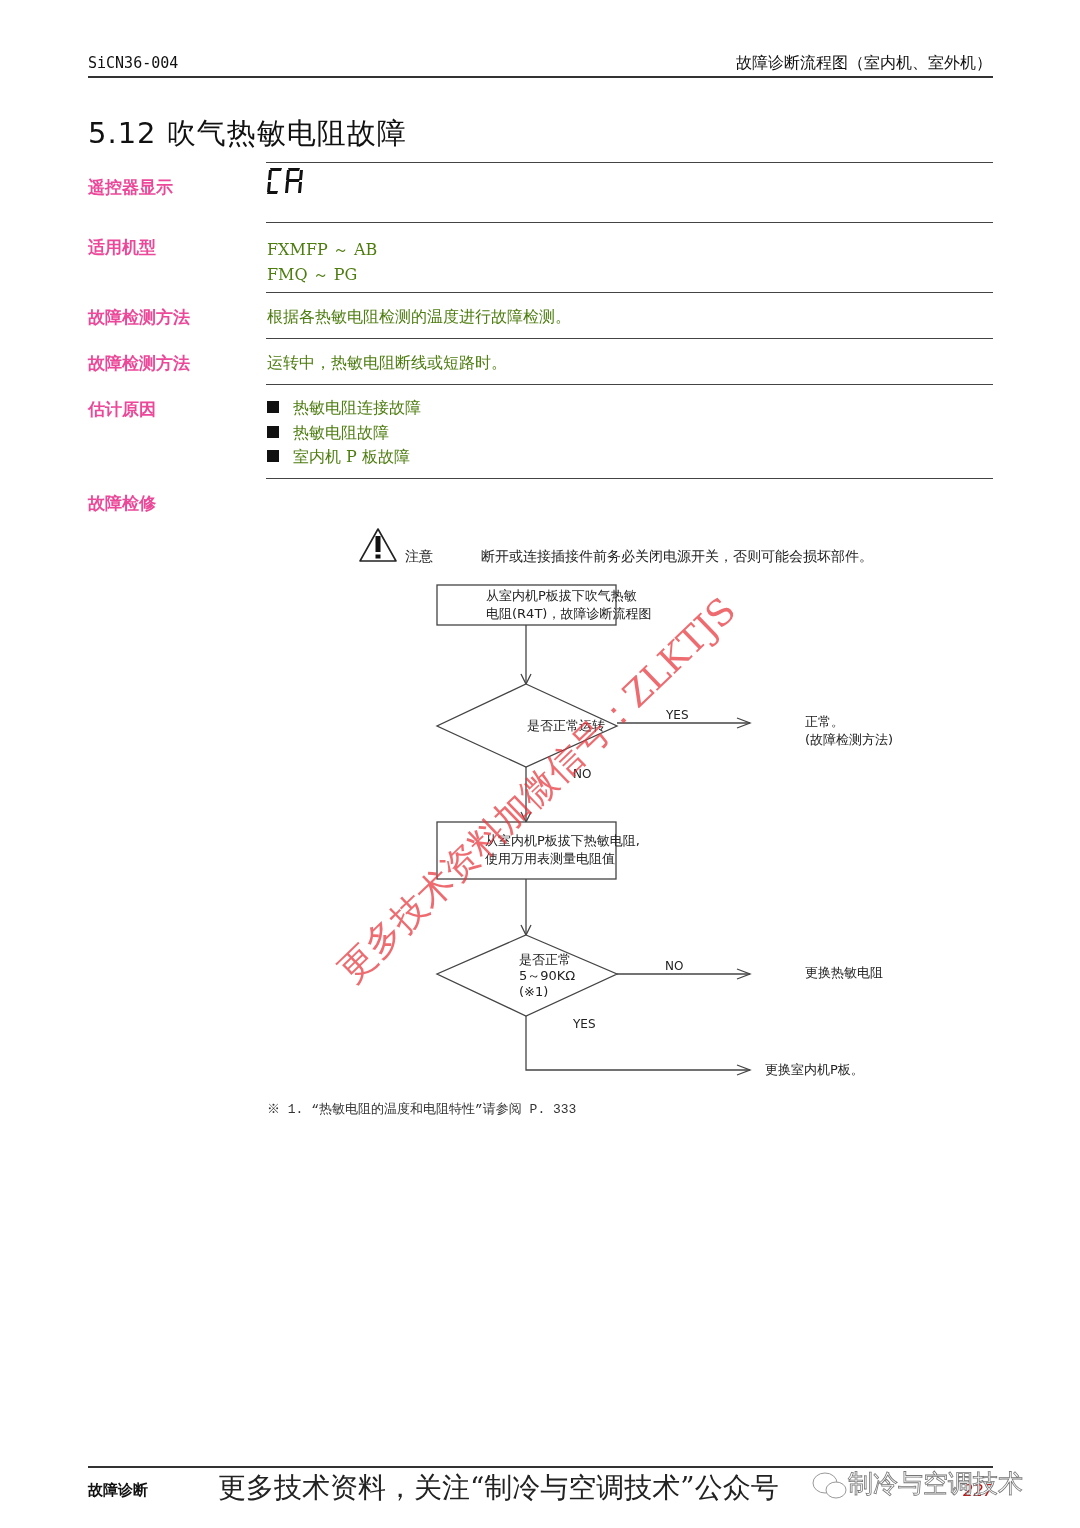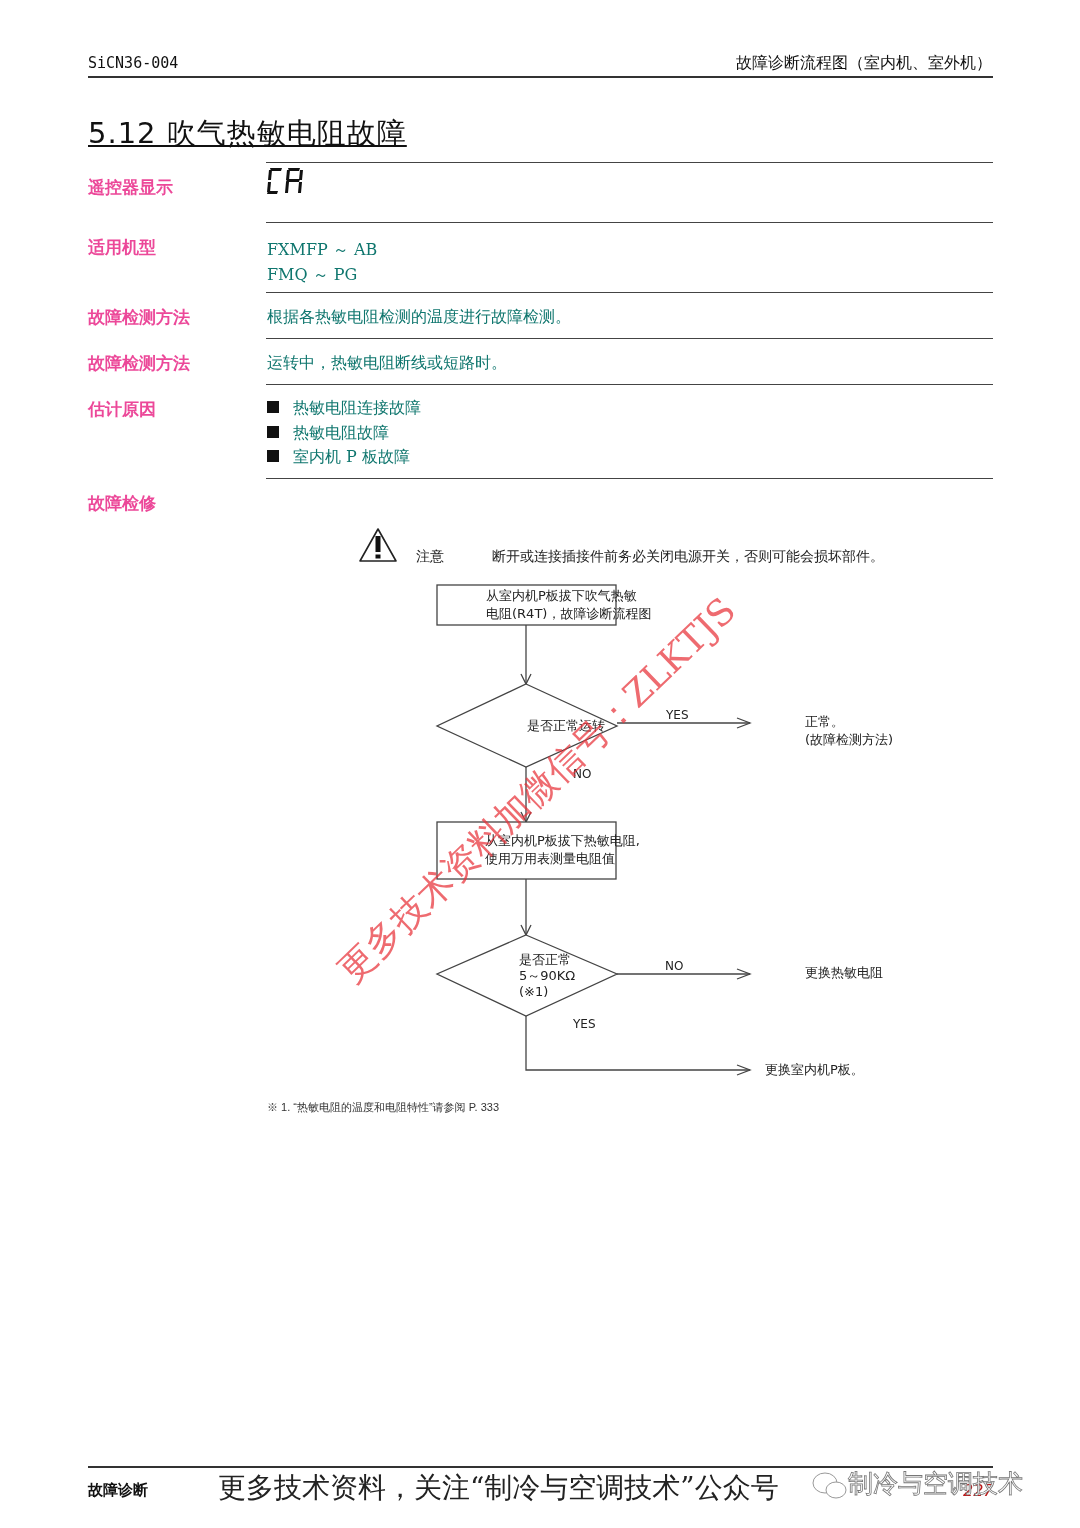--- a/index.html
+++ b/index.html
@@ -2,28 +2,28 @@
 <html><head>
 <meta charset="utf-8">
 <style>
   html, body { margin: 0; padding: 0; background: #ffffff; }
   body { width: 1080px; height: 1528px; position: relative; overflow: hidden;
          font-family: "DejaVu Sans", sans-serif; color: #111; }
   .abs { position: absolute; }
   .hdr-left { left: 88px; top: 54px; font-family: "DejaVu Sans Mono", monospace; font-size: 15px; letter-spacing: 0px; }
   .hdr-right { right: 88px; top: 53px; font-size: 16px; }
   .hdr-rule { left: 88px; top: 76px; width: 905px; height: 0; border-top: 2px solid #333; }
-  .title { left: 88px; top: 114px; font-size: 29px; font-weight: normal; letter-spacing: 1px; text-decoration: underline; }
+  .title { left: 88px; top: 114px; font-size: 29px; font-weight: normal; letter-spacing: 1px; }
   .rule { left: 266px; width: 727px; height: 0; border-top: 1.5px solid #444; }
   .label { left: 88px; font-size: 17px; font-weight: bold; color: #ec4899; }
-  .val { left: 267px; font-family: "DejaVu Serif", serif; font-size: 16px; color: #0f766e; }
+  .val { left: 267px; font-family: "DejaVu Serif", serif; font-size: 16px; color: #4d7c0f; }
   .code { left: 266px; top: 166px; }
   .bullets div { line-height: 24.5px; }
   .sq { display: inline-block; width: 12px; height: 12px; background: #111; margin-right: 14px; vertical-align: 0px; }
-  .caution-text { font-size: 14px; color: #222; margin-left: 11px; }
+  .caution-text { font-size: 14px; color: #222; }
   .fc-text { font-size: 13px; color: #222; line-height: 18px; margin-left: 43px; }
   .foot-rule { left: 88px; top: 1466px; width: 905px; height: 0; border-top: 2px solid #333; }
   .foot-left { left: 88px; top: 1481px; font-size: 15px; font-weight: bold; }
   .foot-promo { left: 218px; top: 1469px; font-family: "DejaVu Serif", serif; font-size: 28px; color: #222; }
   .foot-wm { left: 812px; top: 1467px; font-size: 25px; color: #fff; -webkit-text-stroke: 0.8px #777; letter-spacing: 0px; }
   .wm-red { color: #e8333a; opacity: 0.72; font-family: "DejaVu Serif", serif; font-size: 36px; white-space: nowrap;
             transform-origin: left bottom; }
 </style>
 </head>
 <body>
@@ -131,21 +131,21 @@
 <div class="abs fc-text" style="left:476px; top:952px; width:100px; text-align:left; line-height:16px">
   <div>是否正常</div>
   <div>5～90KΩ</div>
   <div>(※1)</div>
 </div>
 <div class="abs fc-text" style="left:622px; top:957px; font-size:12px">NO</div>
 <div class="abs fc-text" style="left:530px; top:1015px; font-size:12px">YES</div>
 <div class="abs fc-text" style="left:762px; top:964px">更换热敏电阻</div>
 <div class="abs fc-text" style="left:722px; top:1061px">更换室内机P板。</div>
 
-<div class="abs" style="left:267px; top:1100px; font-family:Liberation Sans, sans-serif; font-size:11px; color:#333">※ 1. “热敏电阻的温度和电阻特性”请参阅 P. 333</div>
+<div class="abs" style="left:267px; top:1100px; font-family:Liberation Mono, monospace; font-size:13px; color:#333">※ 1. “热敏电阻的温度和电阻特性”请参阅 P. 333</div>
 
 <div class="abs wm-red" style="left:362px; top:945px; transform: rotate(-44deg);">更多技术资料加微信号：ZLKTJS</div>
 
 <div class="abs foot-rule"></div>
 <div class="abs foot-left">故障诊断</div>
 <div class="abs foot-promo">更多技术资料，关注“制冷与空调技术”公众号</div>
 <div class="abs" style="left:963px; top:1481px; font-size:16px; font-weight:normal; color:#b91c1c; font-style:italic">227</div>
 <div class="abs" style="left:810px; top:1470px">
   <svg width="40" height="32" viewBox="0 0 40 32">
     <ellipse cx="15" cy="13" rx="12" ry="10" fill="#fff" stroke="#999" stroke-width="1"></ellipse>

